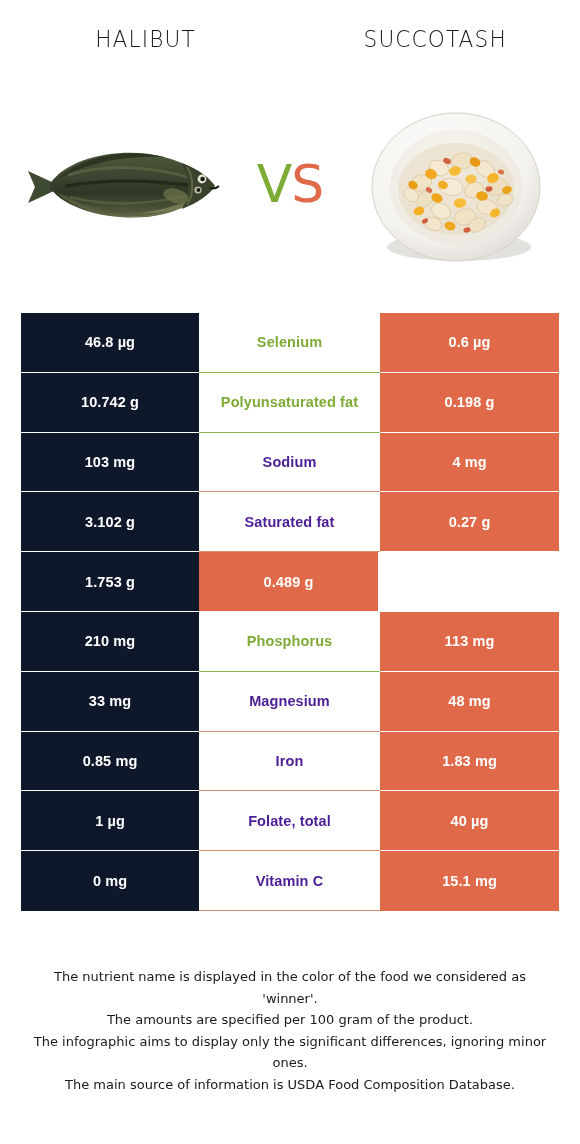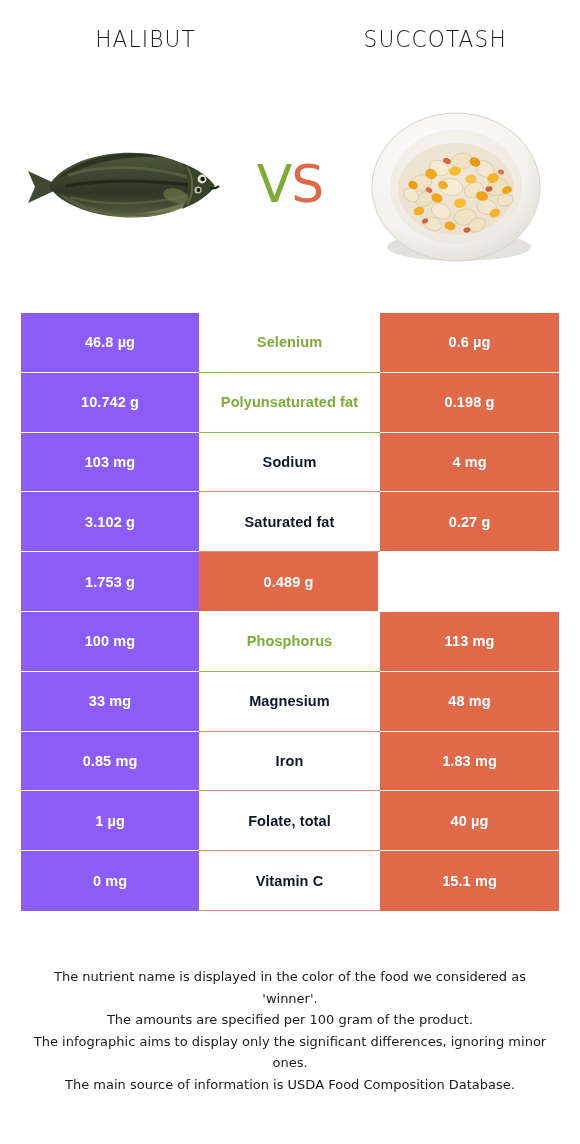--- a/index.html
+++ b/index.html
@@ -112,42 +112,42 @@
     display: flex;
     align-items: center;
     justify-content: center;
     box-sizing: border-box;
     font-size: 14.5px;
     font-weight: 600;
     letter-spacing: 0.1px;
   }
   .cell-left {
     width: 178px;
-    background: #8b5cf6;
+    background: #0f172a;
     color: #ffffff;
     border-bottom: 1.6px solid #ffffff;
   }
   .cell-right {
     width: 179px;
     background: #E0694A;
     color: #ffffff;
     border-bottom: 1.6px solid #ffffff;
   }
   .cell-mid {
     width: 181px;
     background: #ffffff;
     font-size: 14.5px;
     font-weight: 600;
   }
   .cell-mid.win-green {
     color: #7DAB36;
     border-bottom: 1.1px solid #8FB54E;
   }
   .cell-mid.win-orange {
-    color: #0f172a;
+    color: #4c1d95;
     border-bottom: 1.1px solid #DD8C74;
   }
   .row:last-child .cell-left,
   .row:last-child .cell-right {
     border-bottom: none;
   }
 
   
   .footer {
     position: absolute;
@@ -318,21 +318,21 @@
     <div class="cell cell-mid win-orange">Saturated fat</div>
     <div class="cell cell-right">0.27 g</div>
   </div>
 
   <div class="row">
     <div class="cell cell-left">1.753 g</div>
     <div class="cell cell-right">0.489 g</div>
   </div>
 
   <div class="row">
-    <div class="cell cell-left">100 mg</div>
+    <div class="cell cell-left">210 mg</div>
     <div class="cell cell-mid win-green">Phosphorus</div>
     <div class="cell cell-right">113 mg</div>
   </div>
 
   <div class="row">
     <div class="cell cell-left">33 mg</div>
     <div class="cell cell-mid win-orange">Magnesium</div>
     <div class="cell cell-right">48 mg</div>
   </div>
 

